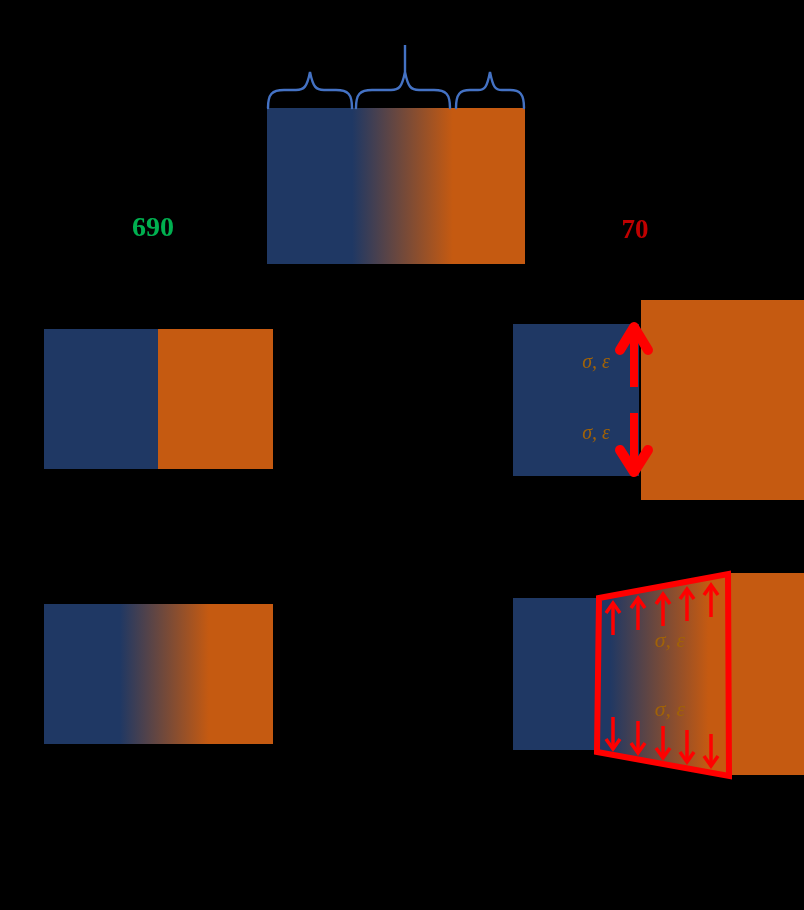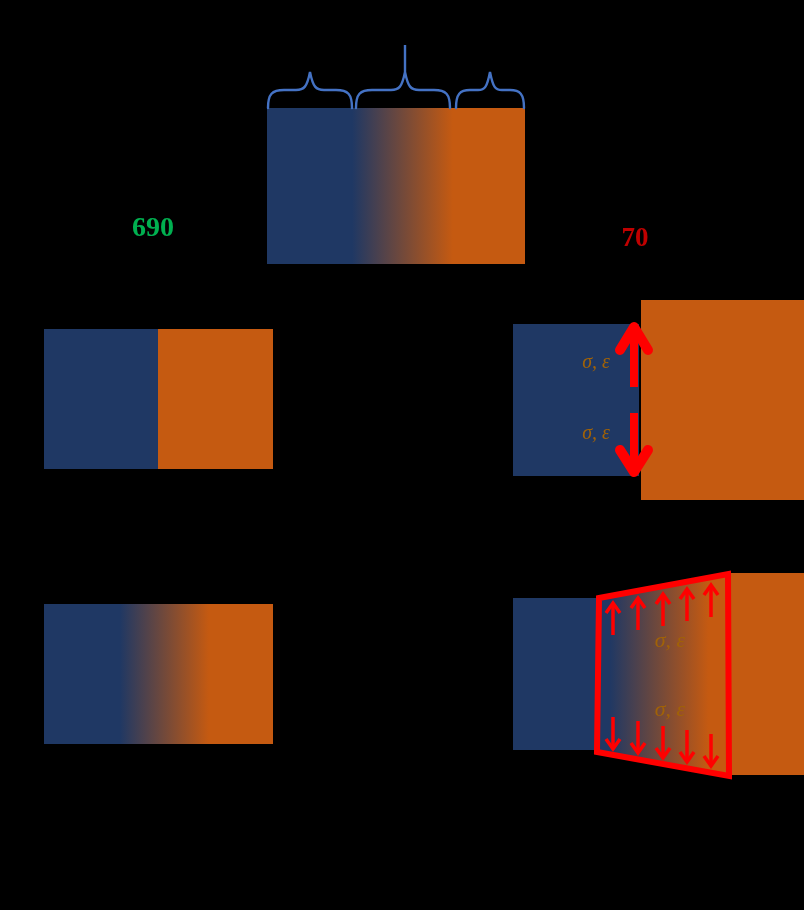--- a/index.html
+++ b/index.html
@@ -6,21 +6,21 @@
   .canvas{position:relative;width:804px;height:910px;background:#000000;overflow:hidden;
           font-family:"Liberation Serif", serif;}
   .rect{position:absolute;z-index:1;}
   .grad-bar{background:linear-gradient(to right,#1F3864 0%,#1F3864 33%,#C55A11 72%,#C55A11 100%);}
   .split-bar{background:linear-gradient(to right,#1F3864 0%,#1F3864 50%,#C55A11 50%,#C55A11 100%);}
   .navy{background:#1F3864;}
   .orange{background:#C55A11;}
   .overlay-svg{position:absolute;left:0;top:0;z-index:2;pointer-events:none;}
   .lbl{position:absolute;z-index:3;line-height:1;text-align:center;}
   .val-green{left:118px;top:213px;width:70px;font-size:28px;font-weight:bold;color:#00B050;}
-  .val-red{left:600px;top:224px;width:70px;font-size:27px;font-weight:bold;color:#C00000;}
+  .val-red{left:600px;top:216px;width:70px;font-size:27px;font-weight:bold;color:#C00000;}
   .sig{font-style:italic;color:#a16207;font-weight:normal;}
   .sig-r2a{left:560px;top:351px;width:72px;font-size:20px;}
   .sig-r2b{left:560px;top:422px;width:72px;font-size:20px;}
   .sig-r3a{left:634px;top:629px;width:72px;font-size:22px;}
   .sig-r3b{left:634px;top:698px;width:72px;font-size:22px;}
 </style>
 </head>
 <body>
 
 <div class="canvas">

